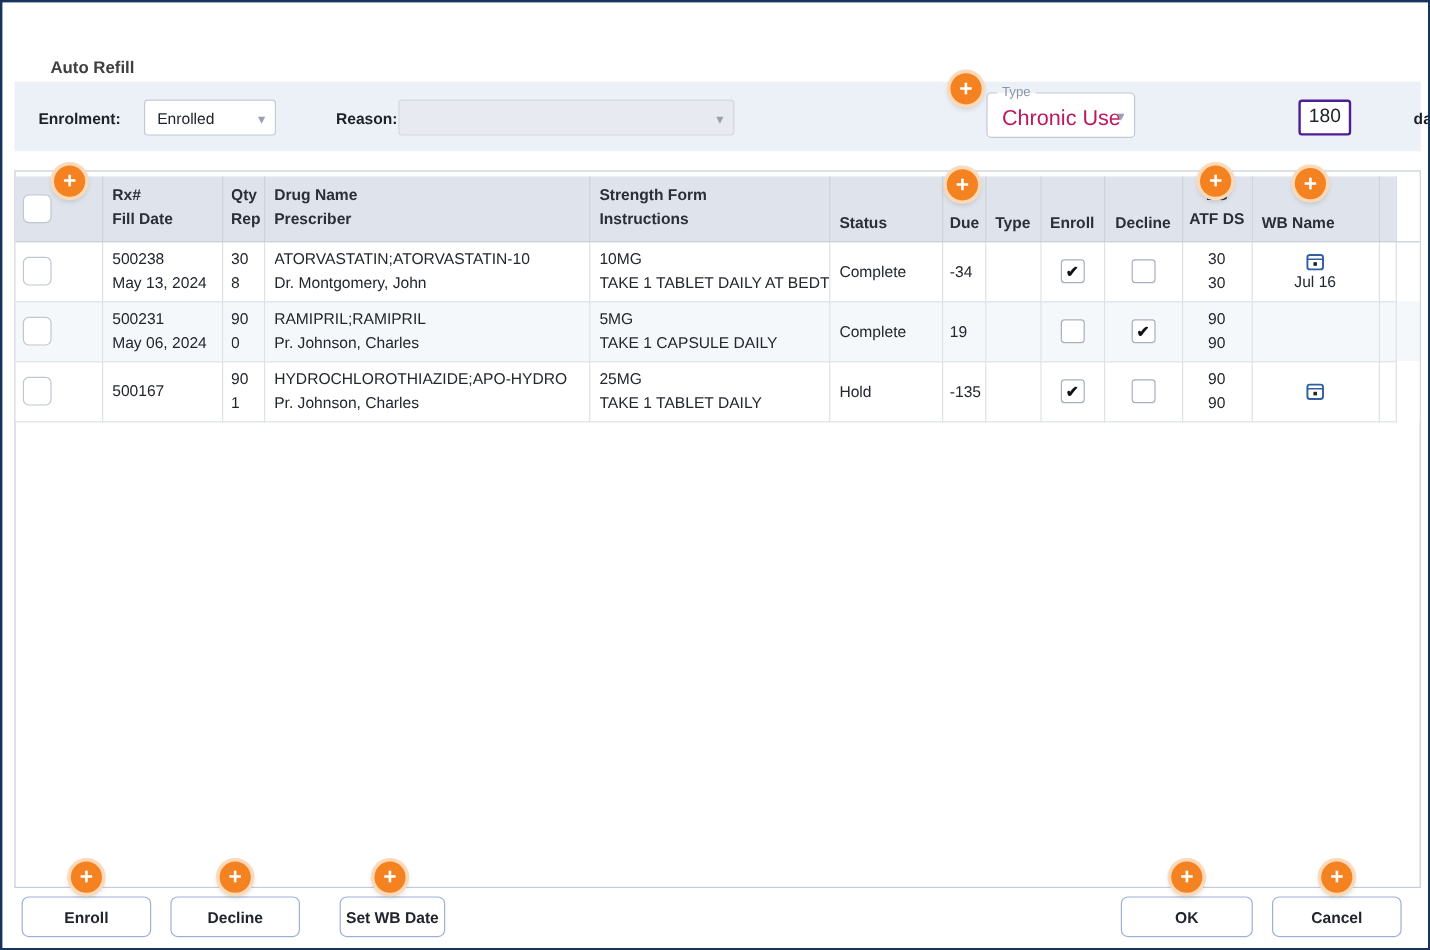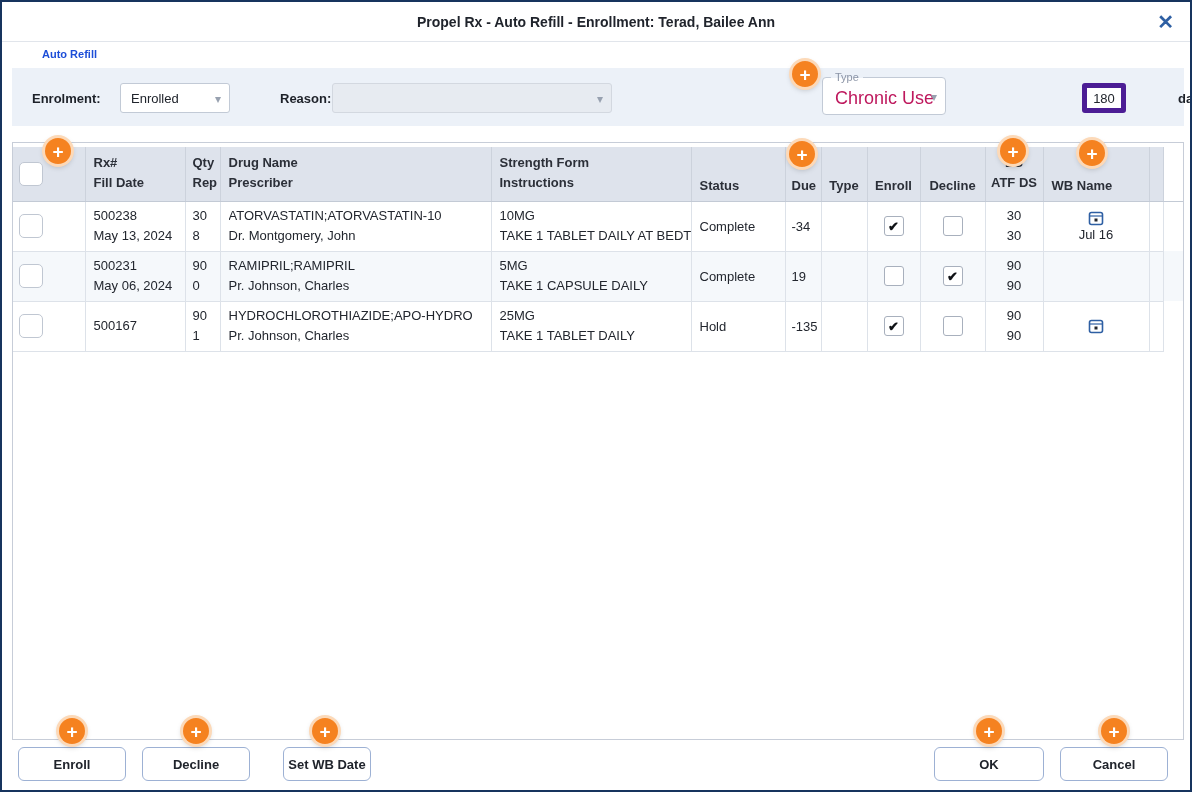--- a/index.html
+++ b/index.html
@@ -5,31 +5,31 @@
   *{box-sizing:border-box;margin:0;padding:0}
   html,body{width:1192px;height:792px;background:#fff;font-family:"Liberation Sans",sans-serif}
   .dialog{position:relative;width:1192px;height:792px;border:2px solid #17345e;background:#fff;overflow:hidden}
 
   
   .titlebar{position:absolute;left:0;top:0;right:0;height:40px;border-bottom:1px solid #e1e5eb;display:flex;align-items:center;justify-content:center;background:#fff}
   .title{font-size:14px;font-weight:600;color:#20242c}
   .close{position:absolute;right:16px;top:7px;font-size:20px;line-height:26px;color:#2e5fa3;font-weight:700;cursor:pointer}
 
   
-  .section-label{position:absolute;left:40px;top:46px;font-size:11px;font-weight:700;color:#1d4ed8}
+  .section-label{position:absolute;left:40px;top:46px;font-size:14px;font-weight:700;color:#404040}
   .filterbar{position:absolute;left:10px;top:66px;width:1172px;height:58px;background:#ecf1f8}
   .flabel{position:absolute;font-size:13px;font-weight:700;color:#1d2129;line-height:15px}
   .selectbox{position:absolute;height:30px;background:#fff;border:1px solid #c2cad6;border-radius:3px;display:flex;align-items:center;padding:0 22px 0 10px;font-size:13px;color:#20242c;cursor:pointer}
   .selectbox .chev{position:absolute;right:8px;top:8px;color:#98a1b0;font-size:12px;line-height:14px}
   .selectbox.disabled{background:#e7ebf1;border-color:#d3d8e0}
   .group{position:absolute;border:1px solid #c2cad6;border-radius:4px;background:#fff;height:38px}
   .group .glabel{position:absolute;top:-8px;left:8px;font-size:11px;line-height:15px;color:#8b94a6;padding:0 4px;background:linear-gradient(#ecf1f8 50%,#fff 50%)}
   .group .gvalue{position:absolute;left:12px;top:10px;font-size:18px;color:#be185d}
   .group .chev{position:absolute;right:8px;top:12px;color:#98a1b0;font-size:12px;line-height:14px}
-  .days-input{position:absolute;left:1070px;top:15px;width:44px;height:30px;border:5px solid #4c1d95;border-radius:3px;background:#fff;text-align:center;font-size:13px;color:#20242c;font-family:"Liberation Sans",sans-serif}
+  .days-input{position:absolute;left:1070px;top:15px;width:44px;height:30px;border:2px solid #4c1d95;border-radius:3px;background:#fff;text-align:center;font-size:16px;color:#20242c;font-family:"Liberation Sans",sans-serif}
 
   
   .table-area{position:absolute;left:10px;top:140px;width:1172px;height:598px;border:1px solid #c7cdd8;background:#fff;padding-top:4px}
   table{width:100%;border-collapse:collapse;table-layout:fixed;font-size:13px;color:#22262e}
   thead th{background:#dee3ec;font-weight:700;text-align:left;vertical-align:bottom;padding:0 0 8px 8px;border-right:1px solid #ccd2dc;border-bottom:1px solid #c3cad5;height:54px;color:#2b2f38}
   thead th.center{text-align:center;padding-left:0}
   thead th.c-sel{vertical-align:middle;padding:0 0 0 6px}
   thead th.c-fill{background:#fff;border-right:none}
   tbody td{height:50px;border-right:1px solid #dde2e9;border-bottom:1px solid #dde2e9;vertical-align:middle;padding-left:8px;background:#fff}
   tbody tr:nth-child(even) td{background:#f5f8fb}
@@ -47,24 +47,20 @@
   .btn{position:absolute;top:745px;height:34px;background:#fff;border:1px solid #9db1d4;border-radius:6px;font-weight:700;font-size:13px;color:#20242c;display:flex;align-items:center;justify-content:center;cursor:pointer}
 
   
   .plus-badge{position:absolute;width:26px;height:26px;border-radius:50%;background:#f58220;color:#fff;display:flex;align-items:center;justify-content:center;font-size:19px;font-weight:700;line-height:1;transform:translate(-50%,-50%);box-shadow:0 0 0 3px #fcd9b8,0 2px 6px rgba(0,0,0,.3);z-index:20;cursor:pointer}
 </style>
 </head>
 <body>
 
 <div class="dialog">
 
-  <div class="titlebar">
-    <span class="title">Propel Rx - Auto Refill - Enrollment: Terad, Bailee Ann</span>
-    <span class="close">✕</span>
-  </div>
 
   <div class="section-label">Auto Refill</div>
 
   <div class="filterbar">
     <span class="flabel" style="left:20px;top:23px">Enrolment:</span>
     <div class="selectbox" style="left:108px;top:15px;width:110px">
       <span>Enrolled</span>
       <span class="chev">▾</span>
     </div>
 

